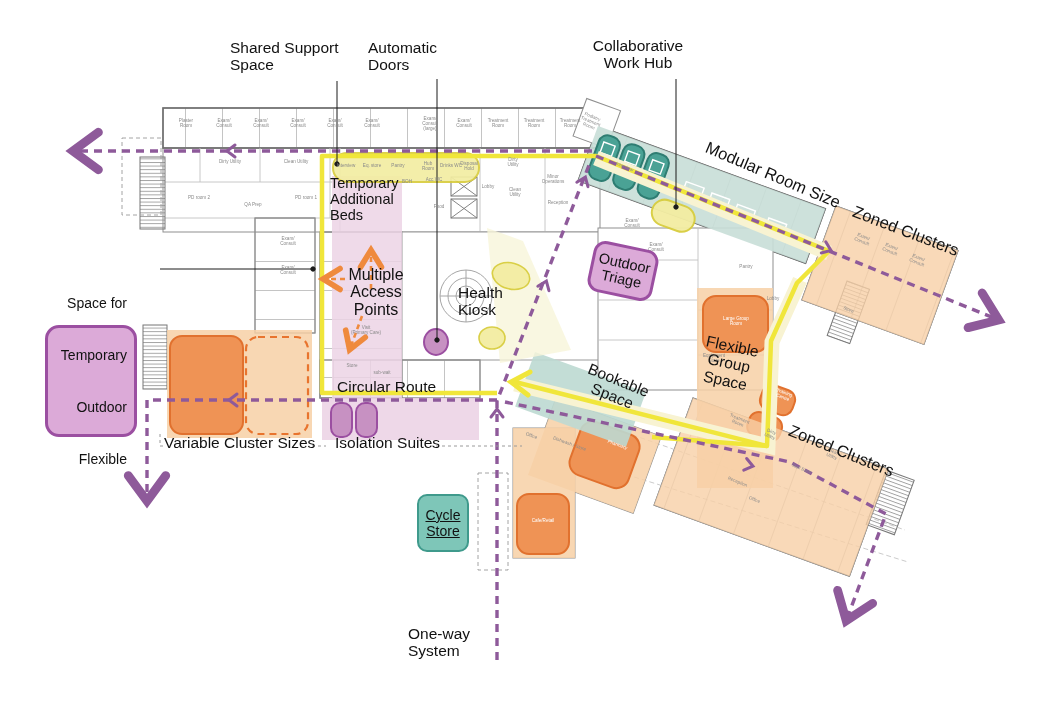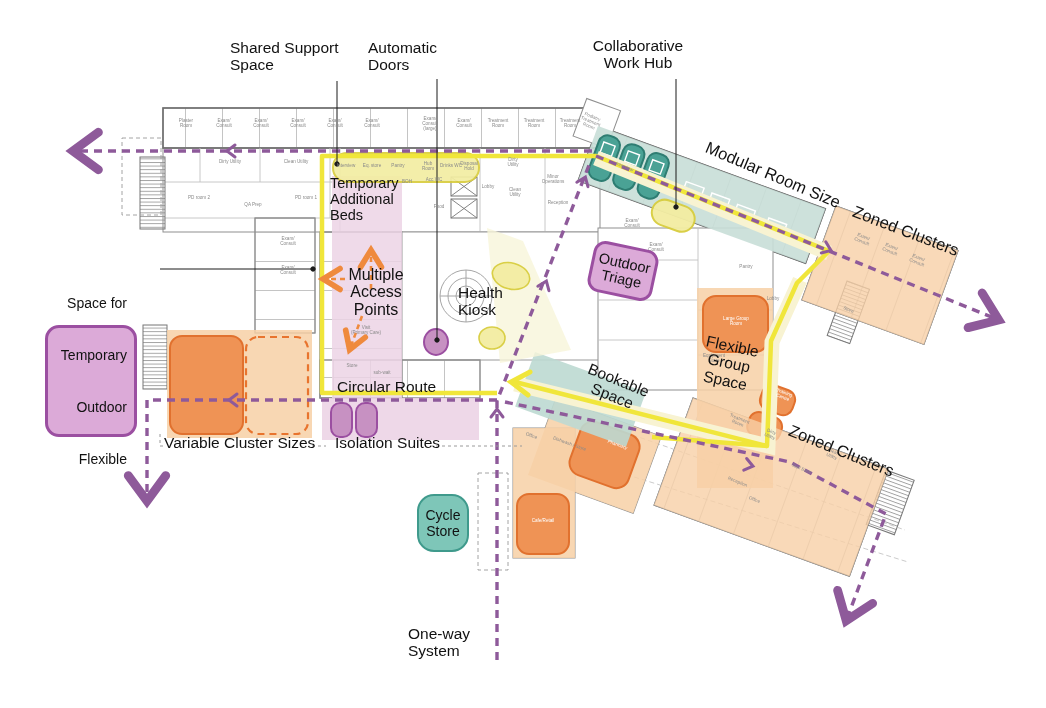--- a/index.html
+++ b/index.html
@@ -6,22 +6,22 @@
   .stage{position:relative;width:1046px;height:708px;background:#ffffff;overflow:hidden;
          font-family:"Liberation Sans", sans-serif;color:#111;}
   svg{position:absolute;left:0;top:0;}
   .lbl{position:absolute;line-height:1.12;font-size:15.5px;color:#111;white-space:nowrap;}
   .lbl div{white-space:nowrap;}
   .r{text-align:left;}
   .c{text-align:center;}
   .rot{transform-origin:left top;}
   .pbox{position:absolute;background:#dcaad8;border:3px solid #9b4fa1;border-radius:14px;
         display:flex;flex-direction:column;justify-content:center;box-sizing:border-box;}
-  .tealbox{position:absolute;background:#7ec6b8;border:2.5px solid #3f9a8c;border-radius:17px;
-        display:flex;flex-direction:column;justify-content:center;text-align:center;box-sizing:border-box;}
+  .tealbox{position:absolute;background:#7ec6b8;border:2.5px solid #3f9a8c;border-radius:10px;
+        display:flex;flex-direction:column;justify-content:center;text-align:center;box-sizing:border-box;text-decoration:underline;}
 </style>
 </head>
 <body>
 
 <div class="stage">
 
 <svg width="1046" height="708" viewBox="0 0 1046 708">
   <defs>
     <pattern id="partV" width="37" height="400" patternUnits="userSpaceOnUse">
       <path d="M0.5 0 V400" stroke="#bdbdbd" stroke-width="0.9"></path>

